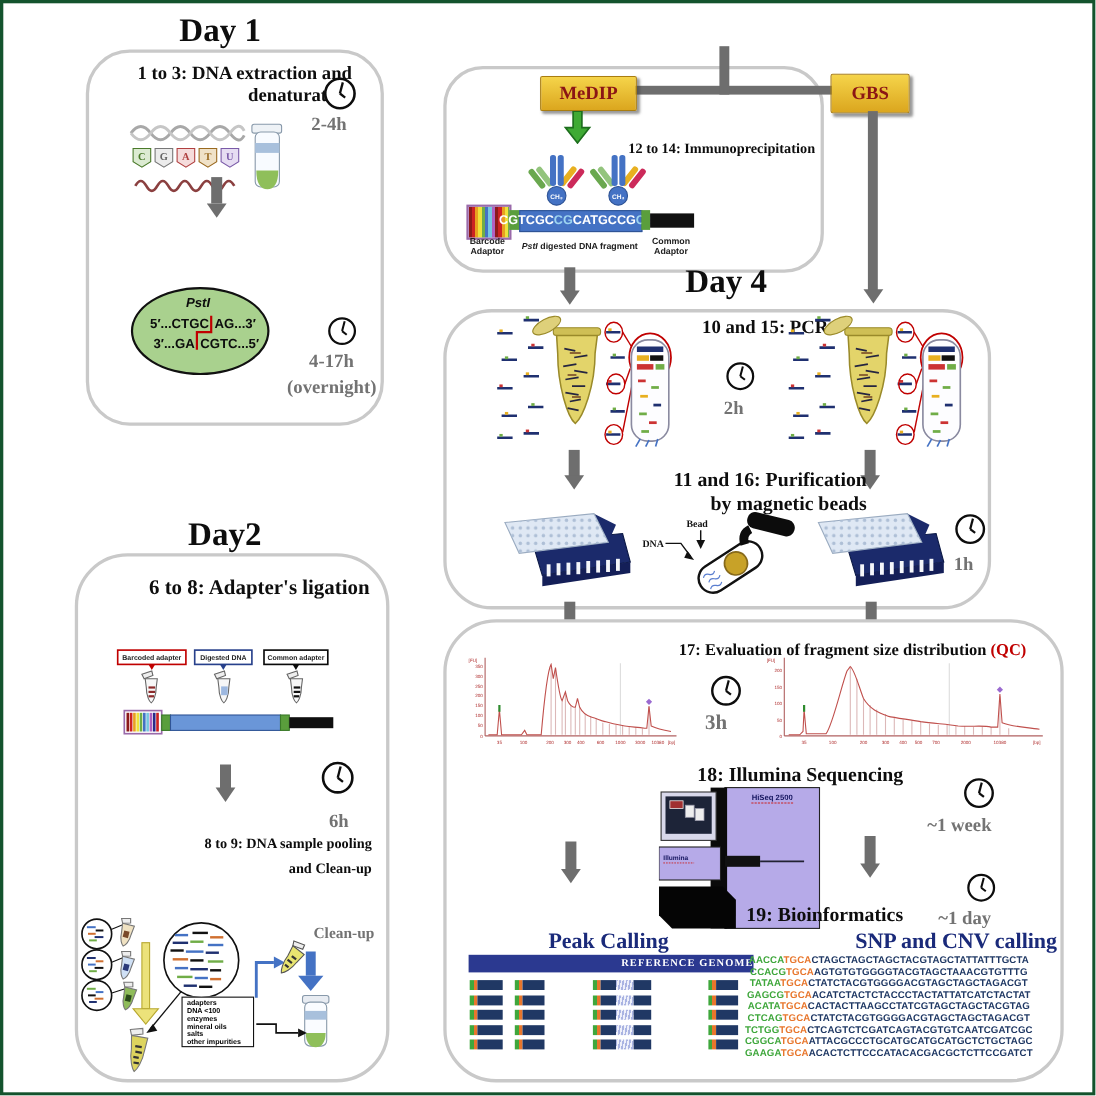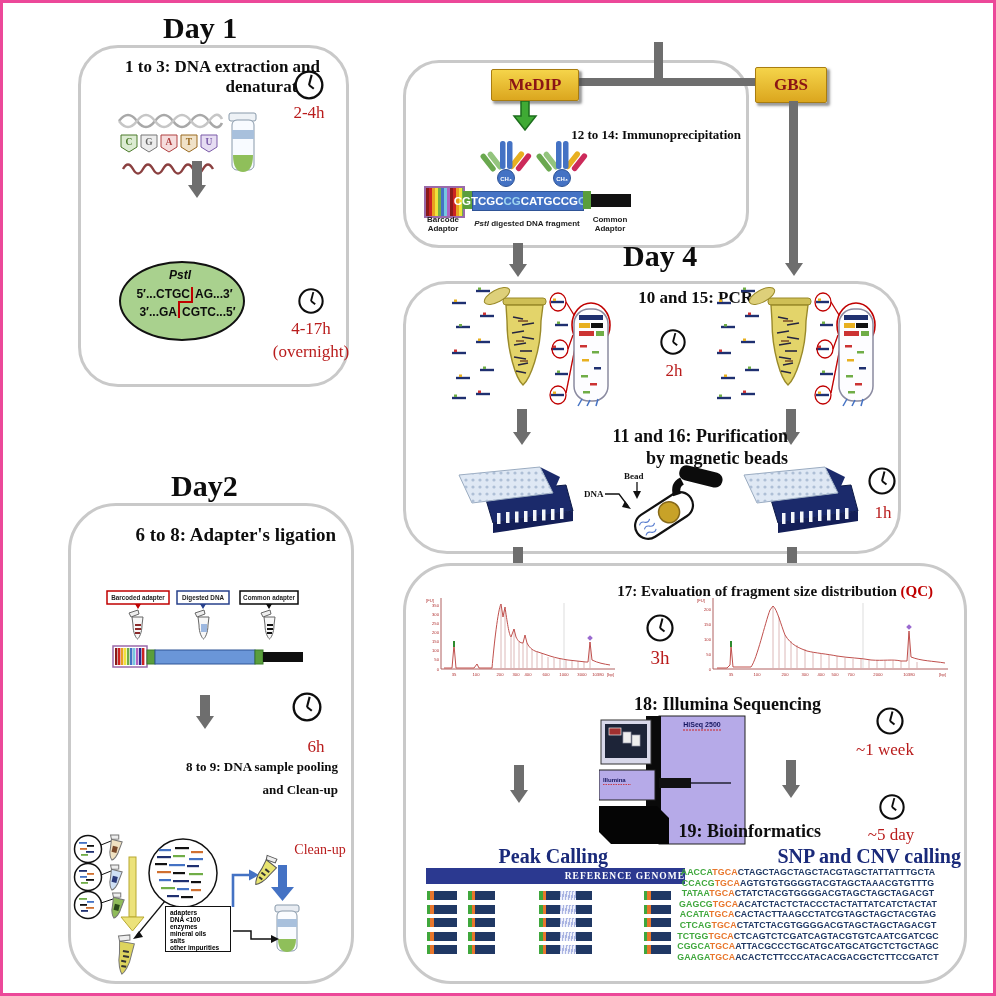--- a/index.html
+++ b/index.html
@@ -1,21 +1,21 @@
 <!DOCTYPE html>
 <html><head>
 <meta charset="utf-8">
 <style>
 html,body{margin:0;background:#fff}
-#cv{position:relative;width:996px;height:996px;background:#fff;border:3px solid #ec4899;box-sizing:border-box;font-family:"Liberation Serif",serif;overflow:hidden}
+#cv{position:relative;width:996px;height:996px;background:#fff;border:3px solid #14532d;box-sizing:border-box;font-family:"Liberation Serif",serif;overflow:hidden}
 .abs{position:absolute}
 .panel{position:absolute;border:3.5px solid #c9c9c9;background:#fff;border-radius:44px}
 .ttl{position:absolute;font-weight:bold;font-size:30px;color:#0d0d0d;white-space:nowrap}
 .stp{position:absolute;font-weight:bold;color:#0d0d0d}
-.tm{position:absolute;font-weight:normal;color:#b91c1c;text-align:center;white-space:nowrap}
+.tm{position:absolute;font-weight:bold;color:#737373;white-space:nowrap}
 .bar{position:absolute;background:#6e6e6e}
 .hd{position:absolute;width:0;height:0;border-left:9px solid transparent;border-right:9px solid transparent;border-top:13px solid #6e6e6e}
 .ybx{position:absolute;background:linear-gradient(180deg,#f5d44a,#dba61e);border:1px solid #a97d10;border-radius:2px;box-shadow:2.5px 2.5px 2.5px rgba(70,70,70,.55);color:#8b1515;font-weight:bold;text-align:center}
 .sans{font-family:"Liberation Sans",sans-serif}
 .pre{white-space:pre-line}
 .ctr{text-align:right}
 .it{font-style:italic}
 .navy{color:#1a2a7a}
 .rd{display:flex;height:9px;margin-bottom:4.5px}
 .rd .cap{width:7px;background:linear-gradient(90deg,#3fa73c 0 3.5px,#e8762c 3.5px 7px)}
@@ -547,21 +547,21 @@
     <circle cx="15" cy="15" r="12.5" fill="#fff" stroke="#0d0d0d" stroke-width="2.2"></circle>
     <line x1="15" y1="15" x2="17.5" y2="5.5" stroke="#0d0d0d" stroke-width="2"></line>
     <line x1="15" y1="15" x2="19.5" y2="18.5" stroke="#0d0d0d" stroke-width="2"></line>
   </svg>
   <div class="tm" style="left:840px;top:737px;width:84px;font-size:17px">~1 week</div>
   <svg class="abs" style="left:875px;top:790px" width="28" height="28" viewBox="0 0 30 30">
     <circle cx="15" cy="15" r="12.5" fill="#fff" stroke="#0d0d0d" stroke-width="2.2"></circle>
     <line x1="15" y1="15" x2="17.5" y2="5.5" stroke="#0d0d0d" stroke-width="2"></line>
     <line x1="15" y1="15" x2="19.5" y2="18.5" stroke="#0d0d0d" stroke-width="2"></line>
   </svg>
-  <div class="tm" style="left:850px;top:822px;width:76px;font-size:17px">~5 day</div>
+  <div class="tm" style="left:850px;top:822px;width:76px;font-size:17px">~1 day</div>
 
   <div class="bar" style="left:511px;top:762px;width:10px;height:26px"></div>
   <div class="hd" style="left:507px;top:787px"></div>
   <div class="bar" style="left:783px;top:757px;width:10px;height:26px"></div>
   <div class="hd" style="left:779px;top:782px"></div>
 
   <div class="stp ctr" style="left:538px;top:818px;width:280px;font-size:18px">19: Bioinformatics</div>
 
   <div class="stp ctr navy" style="left:455px;top:842px;width:150px;font-size:20px">Peak Calling</div>
   <div class="abs ctr" style="left:423px;top:865px;width:259px;height:16px;background:#2b3990;color:#fff;font:bold 9.5px 'Liberation Serif',serif;line-height:16px;letter-spacing:1px">REFERENCE GENOME</div>

